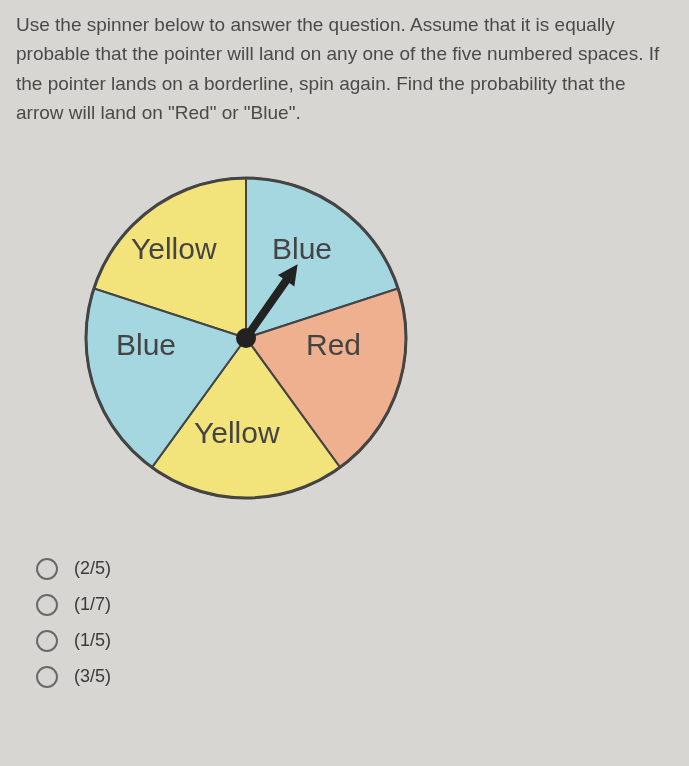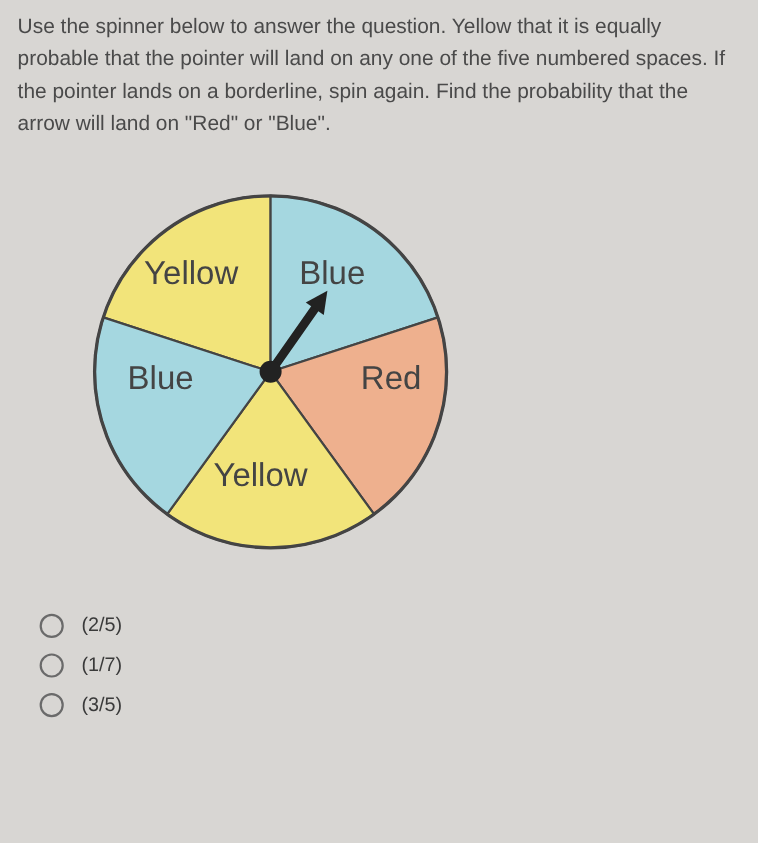--- a/index.html
+++ b/index.html
@@ -56,21 +56,21 @@
       background: transparent;
     }
     .option-label {
       font-size: 18px;
       color: #3a3a3a;
     }
   </style>
 </head>
 <body>
 
-<div class="question-text">Use the spinner below to answer the question. Yellow that it is equally probable that the pointer will land on any one of the five numbered spaces. If the pointer lands on a borderline, spin again.  Find the probability that the arrow will land on "Red" or "Blue".</div>
+<div class="question-text">Use the spinner below to answer the question. Assume that it is equally probable that the pointer will land on any one of the five numbered spaces. If the pointer lands on a borderline, spin again.  Find the probability that the arrow will land on "Red" or "Blue".</div>
 
 <div class="spinner-wrap">
   <div class="spinner">
     <svg width="340" height="340" viewBox="0 0 340 340">
       <g transform="translate(170,170)">
 
         <path d="M 0 0 L -152.08 -49.44 A 160 160 0 0 1 0 -160 Z" fill="#f2e47a" stroke="#444" stroke-width="2"></path>
         <path d="M 0 0 L 0 -160 A 160 160 0 0 1 152.08 -49.44 Z" fill="#a5d7e0" stroke="#444" stroke-width="2"></path>
         <path d="M 0 0 L 152.08 -49.44 A 160 160 0 0 1 94.05 129.44 Z" fill="#eeb08e" stroke="#444" stroke-width="2"></path>
         <path d="M 0 0 L 94.05 129.44 A 160 160 0 0 1 -94.05 129.44 Z" fill="#f2e47a" stroke="#444" stroke-width="2"></path>
@@ -80,32 +80,36 @@
 
         <g transform="rotate(-55)">
           <line x1="0" y1="0" x2="70" y2="0" stroke="#222" stroke-width="8" stroke-linecap="round"></line>
           <polygon points="70,-10 90,0 70,10" fill="#222"></polygon>
         </g>
         <circle r="10" fill="#222"></circle>
       </g>
     </svg>
     <div class="sector-label" style="left:55px; top:64px;">Yellow</div>
     <div class="sector-label" style="left:196px; top:64px;">Blue</div>
-    <div class="sector-label" style="left:230px; top:160px;margin-left:22px;">Red</div>
+    <div class="sector-label" style="left:230px; top:160px;">Red</div>
     <div class="sector-label" style="left:118px; top:248px;">Yellow</div>
     <div class="sector-label" style="left:40px; top:160px;">Blue</div>
   </div>
 </div>
 
 <div class="options">
   <div class="option">
     <span class="radio"></span>
     <span class="option-label">(2/5)</span>
   </div>
   <div class="option">
     <span class="radio"></span>
     <span class="option-label">(1/7)</span>
   </div>
   <div class="option">
     <span class="radio"></span>
+    <span class="option-label">(1/5)</span>
+  </div>
+  <div class="option">
+    <span class="radio"></span>
     <span class="option-label">(3/5)</span>
   </div>
 </div>
 
 </body></html>

